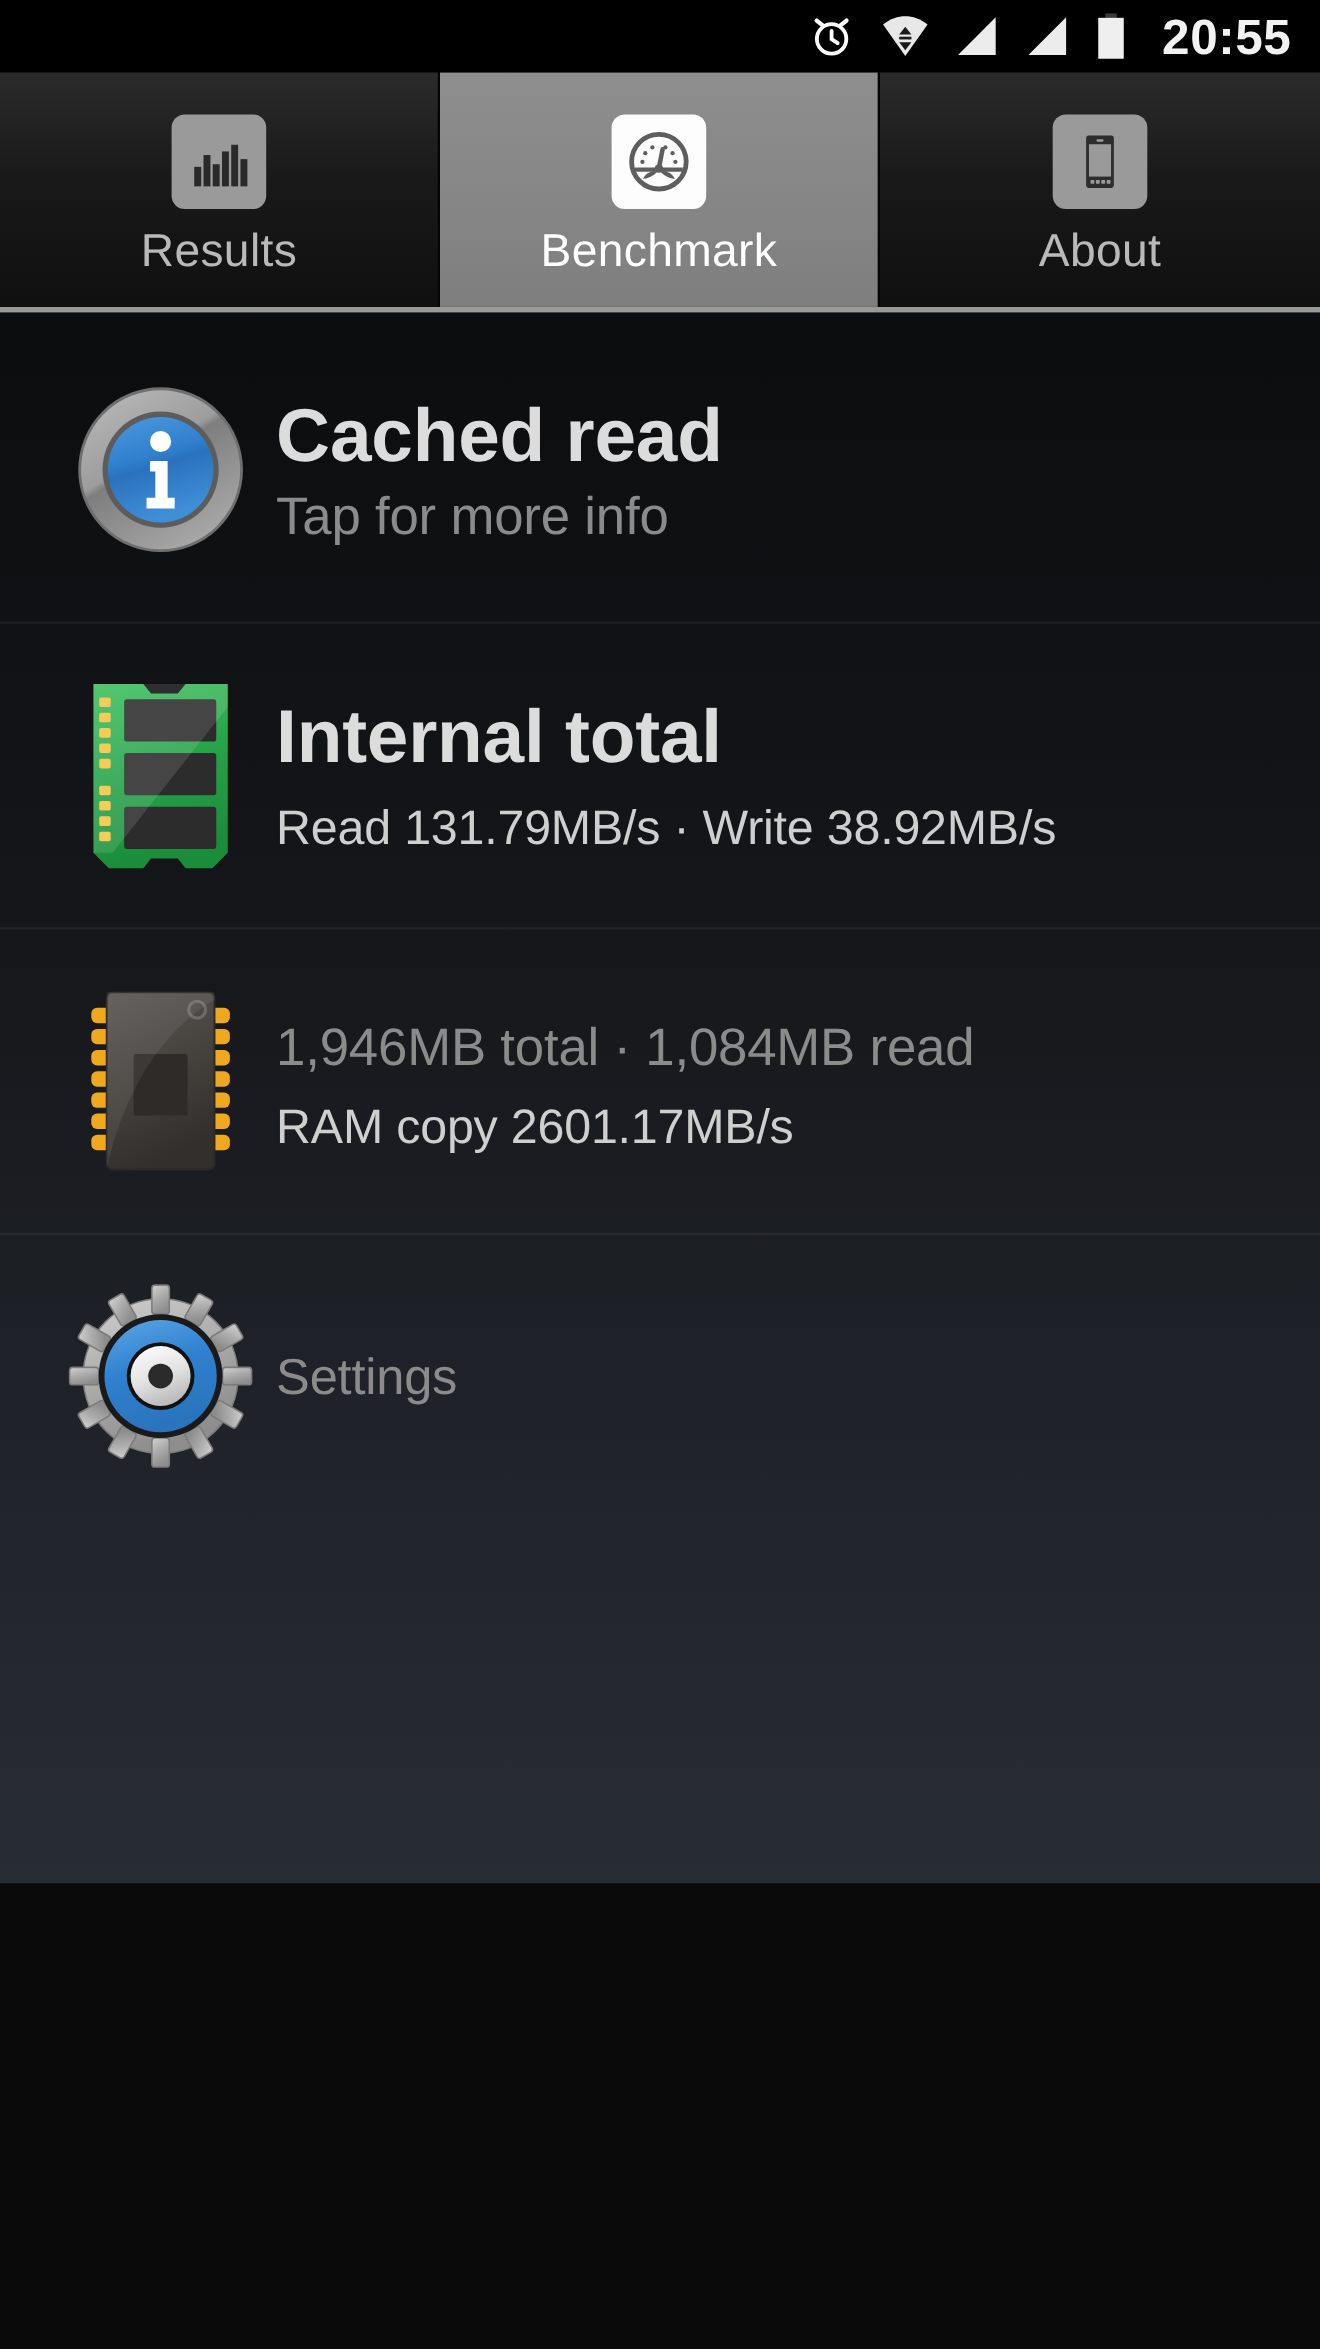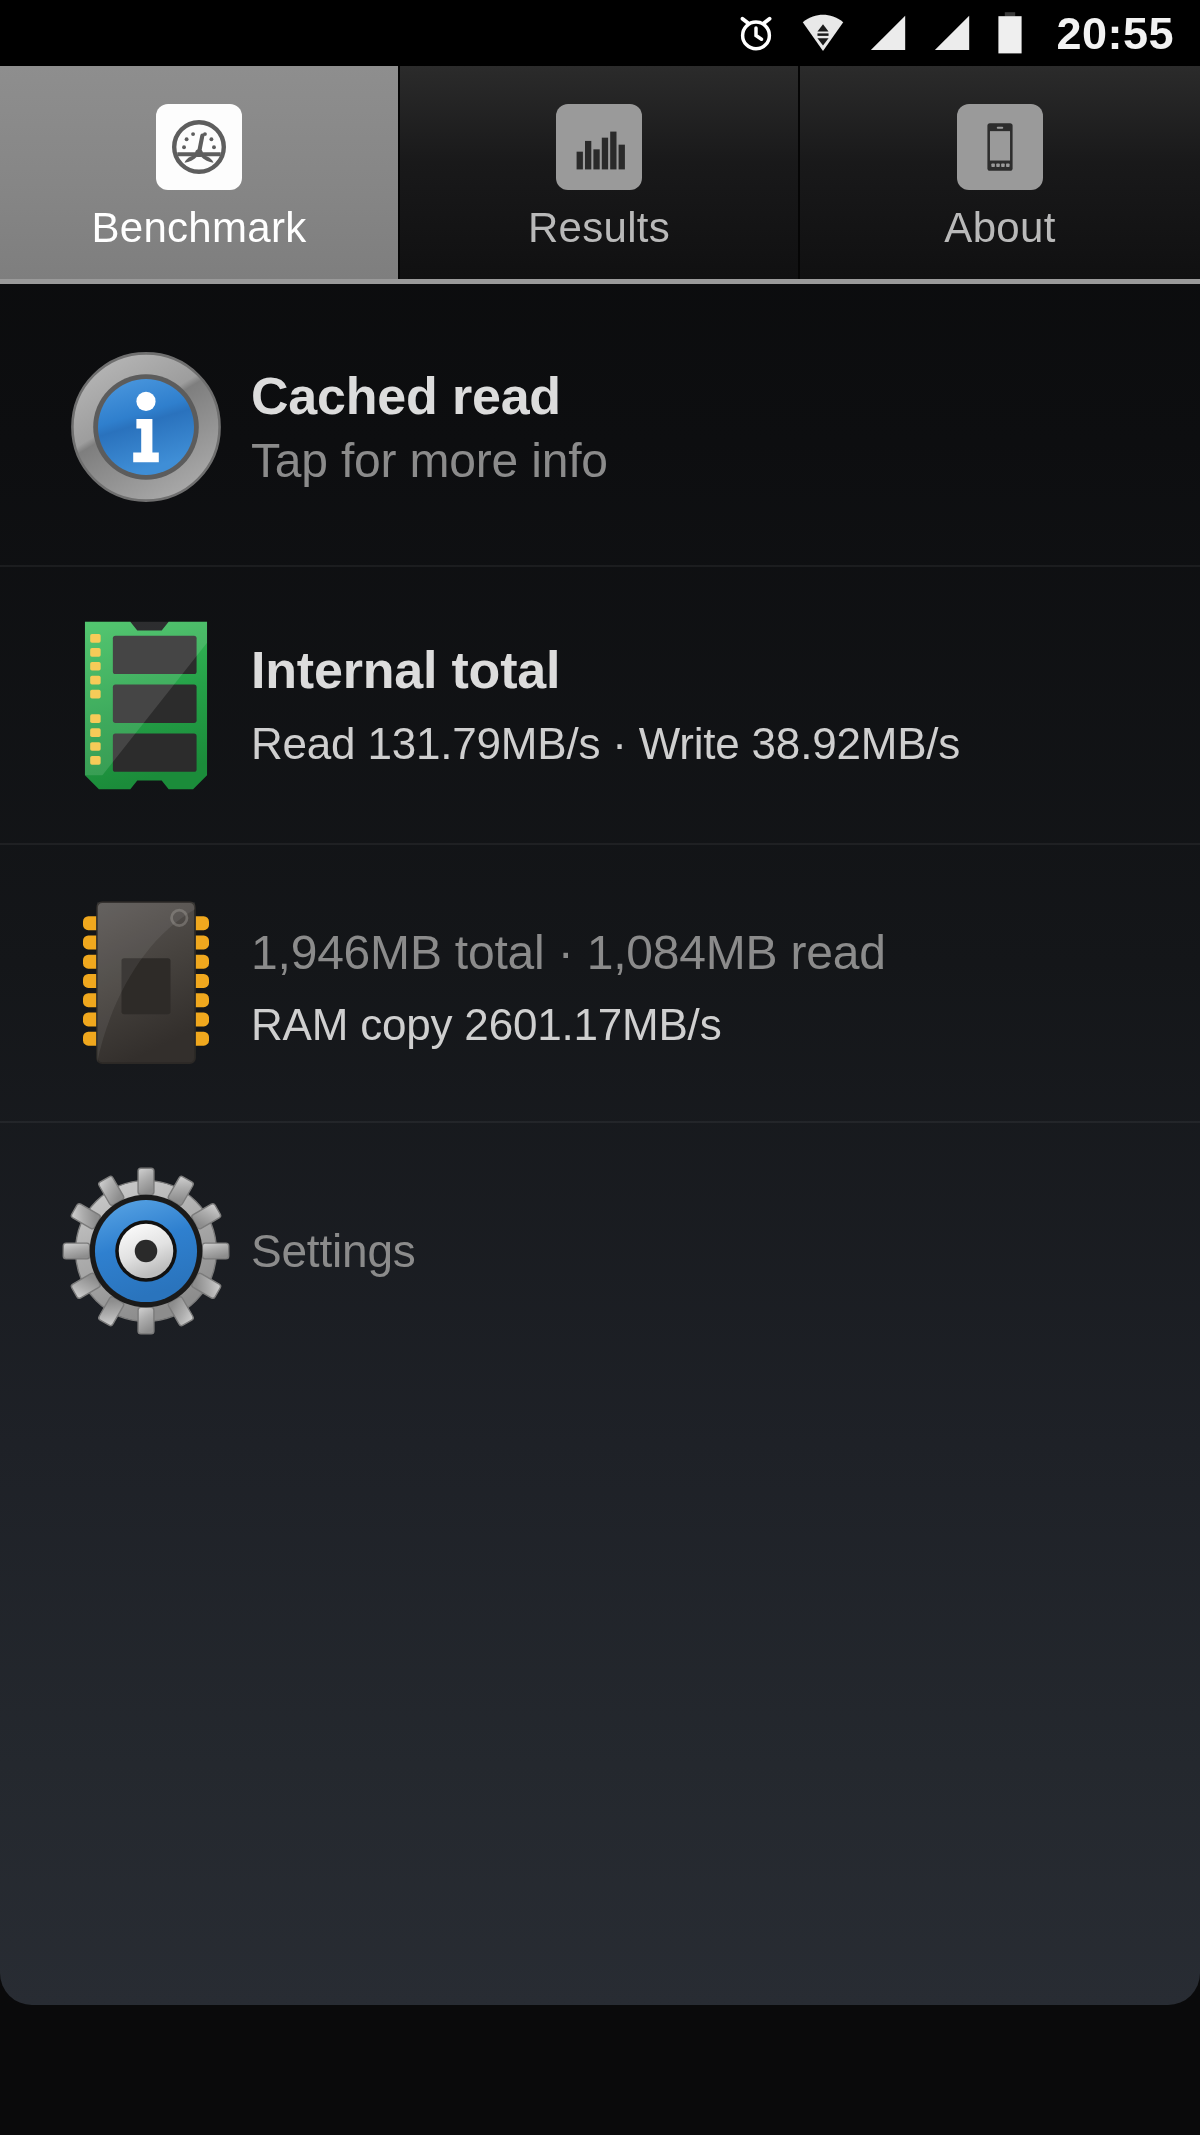--- a/index.html
+++ b/index.html
@@ -3,23 +3,22 @@
 <meta charset="utf-8">
 <style>
   * { margin:0; padding:0; box-sizing:border-box; }
   html,body { width:1200px; height:2135px; }
   body{
     font-family:"Liberation Sans", sans-serif;
     background:#0a0a0b;
     overflow:hidden;
   }
   .screen{
-    position:relative; width:1200px; height:2005px;
+    position:relative; width:1200px; height:1712px;
     background:linear-gradient(180deg,#0a0a0b 0%,#0d0e10 22%,#141619 48%,#1e2127 72%,#24282e 88%,#282c33 100%);
-    border-radius:32px;
   }
 
   
   .statusbar{
     position:absolute; top:0; left:0; width:1200px; height:66px;
     background:#000; display:flex; align-items:center; justify-content:flex-end;
     padding-right:26px; gap:22px;
   }
   .sb-icon{ display:flex; align-items:center; justify-content:center; }
   .sb-time{
@@ -62,21 +61,21 @@
     padding:0 0 0 48px; min-height:278px;
     border-bottom:2px solid rgba(255,255,255,0.055);
   }
   .row.settings{ min-height:255px; border-bottom:none;text-align:center; }
   .row-ico{
     width:196px; min-width:196px; height:225px;
     display:flex; align-items:center; justify-content:center;
   }
   .row-txt{ display:flex; flex-direction:column; justify-content:center; padding-left:7px; }
   .t-title{
-    font-size:52px; font-weight:700; color:#dcdcdc; line-height:1.12;
+    font-size:68px; font-weight:700; color:#dcdcdc; line-height:1.12;
     letter-spacing:-0.2px;
   }
   .t-sub{
     font-size:48px; color:#8b8b8b; line-height:1.12; margin-top:9px;
     letter-spacing:-0.2px;
   }
   .t-third{
     font-size:44px; color:#cfcfcf; line-height:1.12; margin-top:20px;
     letter-spacing:-0.2px;
   }
@@ -123,53 +122,53 @@
       <svg width="28" height="44" viewBox="0 0 14 22">
         <rect x="4.4" y="0.6" width="5.2" height="2.2" fill="#3a3a3a"></rect>
         <rect x="1.2" y="2.6" width="11.6" height="18.6" fill="#efefef"></rect>
       </svg>
     </span>
 
     <span class="sb-time">20:55</span>
   </div>
 
   <div class="tabbar">
+
+    <div class="tab">
+      <span class="tab-ico">
+        <svg width="56" height="56" viewBox="0 0 24 24">
+          <rect x="2.4" y="14.0" width="2.7" height="7.6" fill="#2a2a2a"></rect>
+          <rect x="6.0" y="9.4" width="2.7" height="12.2" fill="#2a2a2a"></rect>
+          <rect x="9.6" y="13.0" width="2.7" height="8.6" fill="#2a2a2a"></rect>
+          <rect x="13.2" y="8.0" width="2.7" height="13.6" fill="#2a2a2a"></rect>
+          <rect x="16.8" y="5.4" width="2.7" height="16.2" fill="#2a2a2a"></rect>
+          <rect x="20.4" y="11.0" width="2.7" height="10.6" fill="#2a2a2a"></rect>
+        </svg>
+      </span>
+      <span class="tab-label">Results</span>
+    </div>
 
     <div class="tab active">
       <span class="tab-ico">
         <svg width="62" height="62" viewBox="0 0 24 24">
           <circle cx="12" cy="12" r="9.6" fill="none" stroke="#5e5e5e" stroke-width="1.7"></circle>
           <path d="M3.6 14.8 H20.4" stroke="#5e5e5e" stroke-width="1.5"></path>
           <path d="M12 14.2 L13.3 7.6" stroke="#5e5e5e" stroke-width="1.6" stroke-linecap="round"></path>
           <circle cx="12" cy="14.4" r="1.5" fill="#5e5e5e"></circle>
           <circle cx="6.2" cy="12.1" r="0.75" fill="#5e5e5e"></circle>
           <circle cx="7.2" cy="9" r="0.75" fill="#5e5e5e"></circle>
           <circle cx="9.7" cy="7" r="0.75" fill="#5e5e5e"></circle>
           <circle cx="14.3" cy="7" r="0.75" fill="#5e5e5e"></circle>
           <circle cx="16.8" cy="9" r="0.75" fill="#5e5e5e"></circle>
           <circle cx="17.8" cy="12.1" r="0.75" fill="#5e5e5e"></circle>
           <path d="M11.4 15.6 C10 17 8.2 17.9 6.4 18.1 C7 16.6 8.5 15.5 10.3 15.3 Z" fill="#5e5e5e"></path>
           <path d="M12.6 15.6 C14 17 15.8 17.9 17.6 18.1 C17 16.6 15.5 15.5 13.7 15.3 Z" fill="#5e5e5e"></path>
         </svg>
       </span>
       <span class="tab-label">Benchmark</span>
-    </div>
-
-    <div class="tab">
-      <span class="tab-ico">
-        <svg width="56" height="56" viewBox="0 0 24 24">
-          <rect x="2.4" y="14.0" width="2.7" height="7.6" fill="#2a2a2a"></rect>
-          <rect x="6.0" y="9.4" width="2.7" height="12.2" fill="#2a2a2a"></rect>
-          <rect x="9.6" y="13.0" width="2.7" height="8.6" fill="#2a2a2a"></rect>
-          <rect x="13.2" y="8.0" width="2.7" height="13.6" fill="#2a2a2a"></rect>
-          <rect x="16.8" y="5.4" width="2.7" height="16.2" fill="#2a2a2a"></rect>
-          <rect x="20.4" y="11.0" width="2.7" height="10.6" fill="#2a2a2a"></rect>
-        </svg>
-      </span>
-      <span class="tab-label">Results</span>
     </div>
 
     <div class="tab">
       <span class="tab-ico">
         <svg width="56" height="56" viewBox="0 0 24 24">
           <rect x="6.6" y="1.8" width="10.8" height="20.4" rx="1.1" fill="#2d2d2d"></rect>
           <rect x="7.7" y="5.2" width="8.6" height="12.6" fill="#9a9a9a"></rect>
           <rect x="10.6" y="3.3" width="2.8" height="0.9" rx="0.45" fill="#9a9a9a"></rect>
           <rect x="8.3" y="19.1" width="1.5" height="1.5" rx="0.3" fill="#9a9a9a"></rect>
           <rect x="10.4" y="19.1" width="1.5" height="1.5" rx="0.3" fill="#9a9a9a"></rect>

